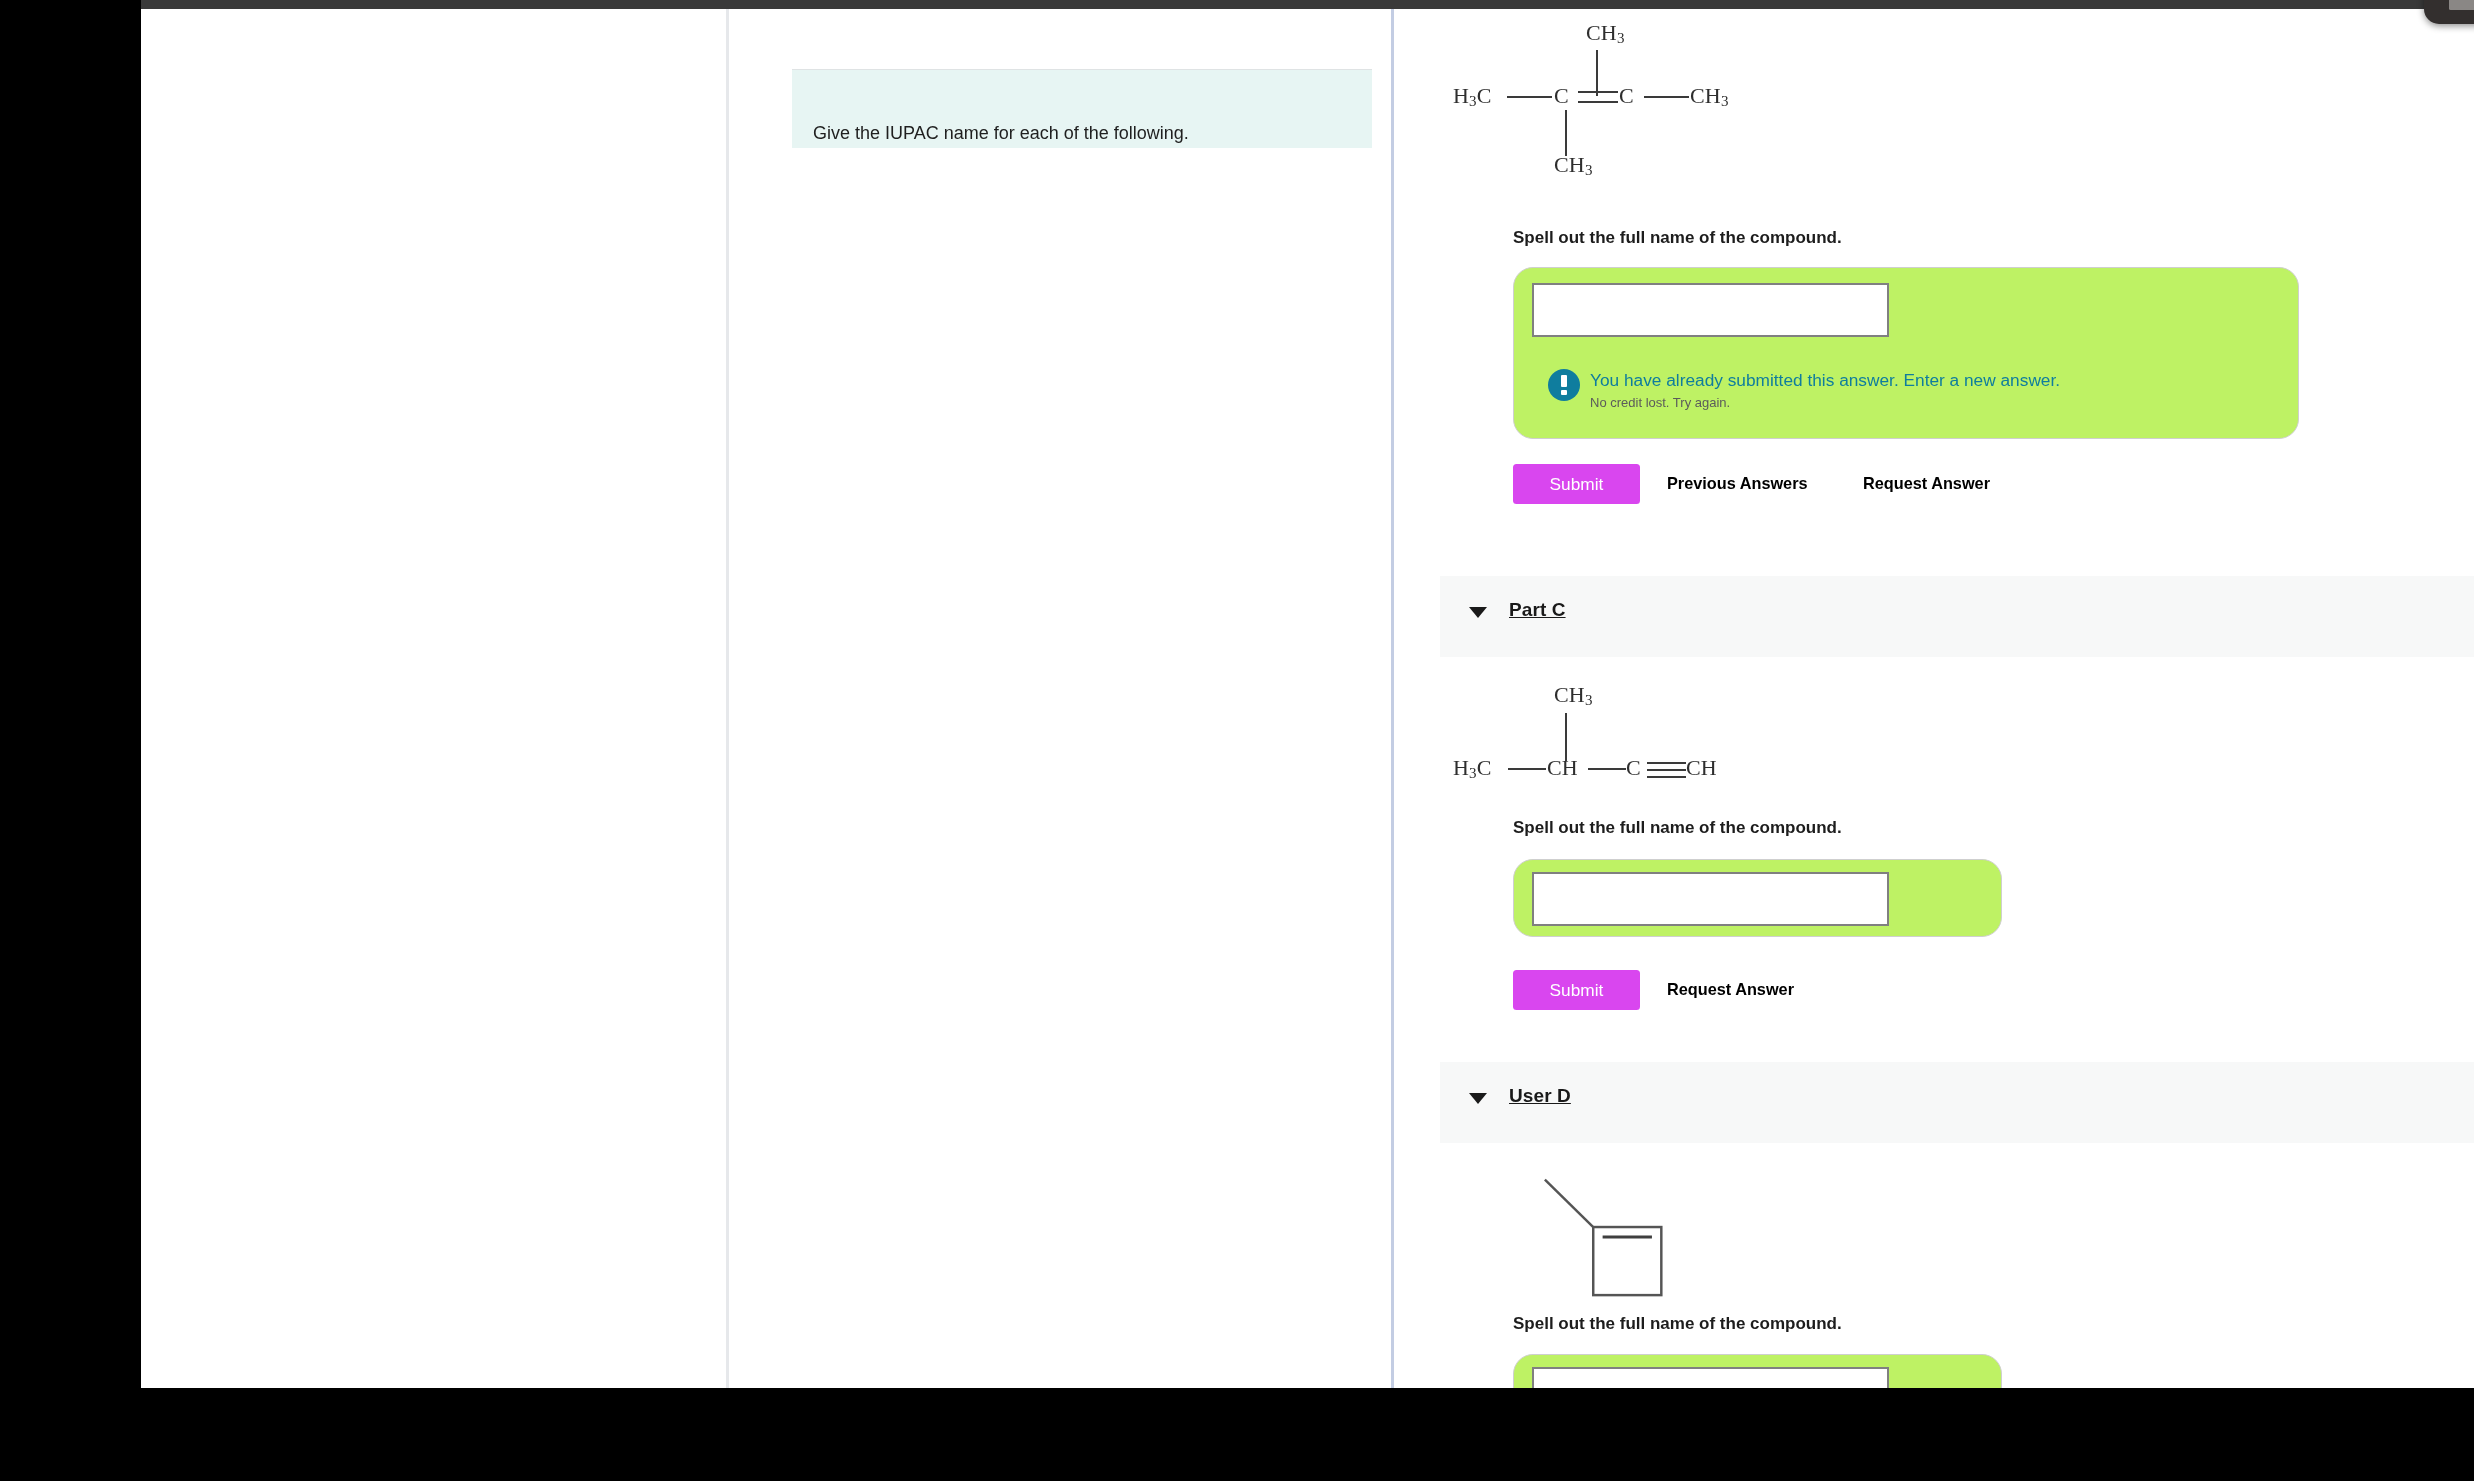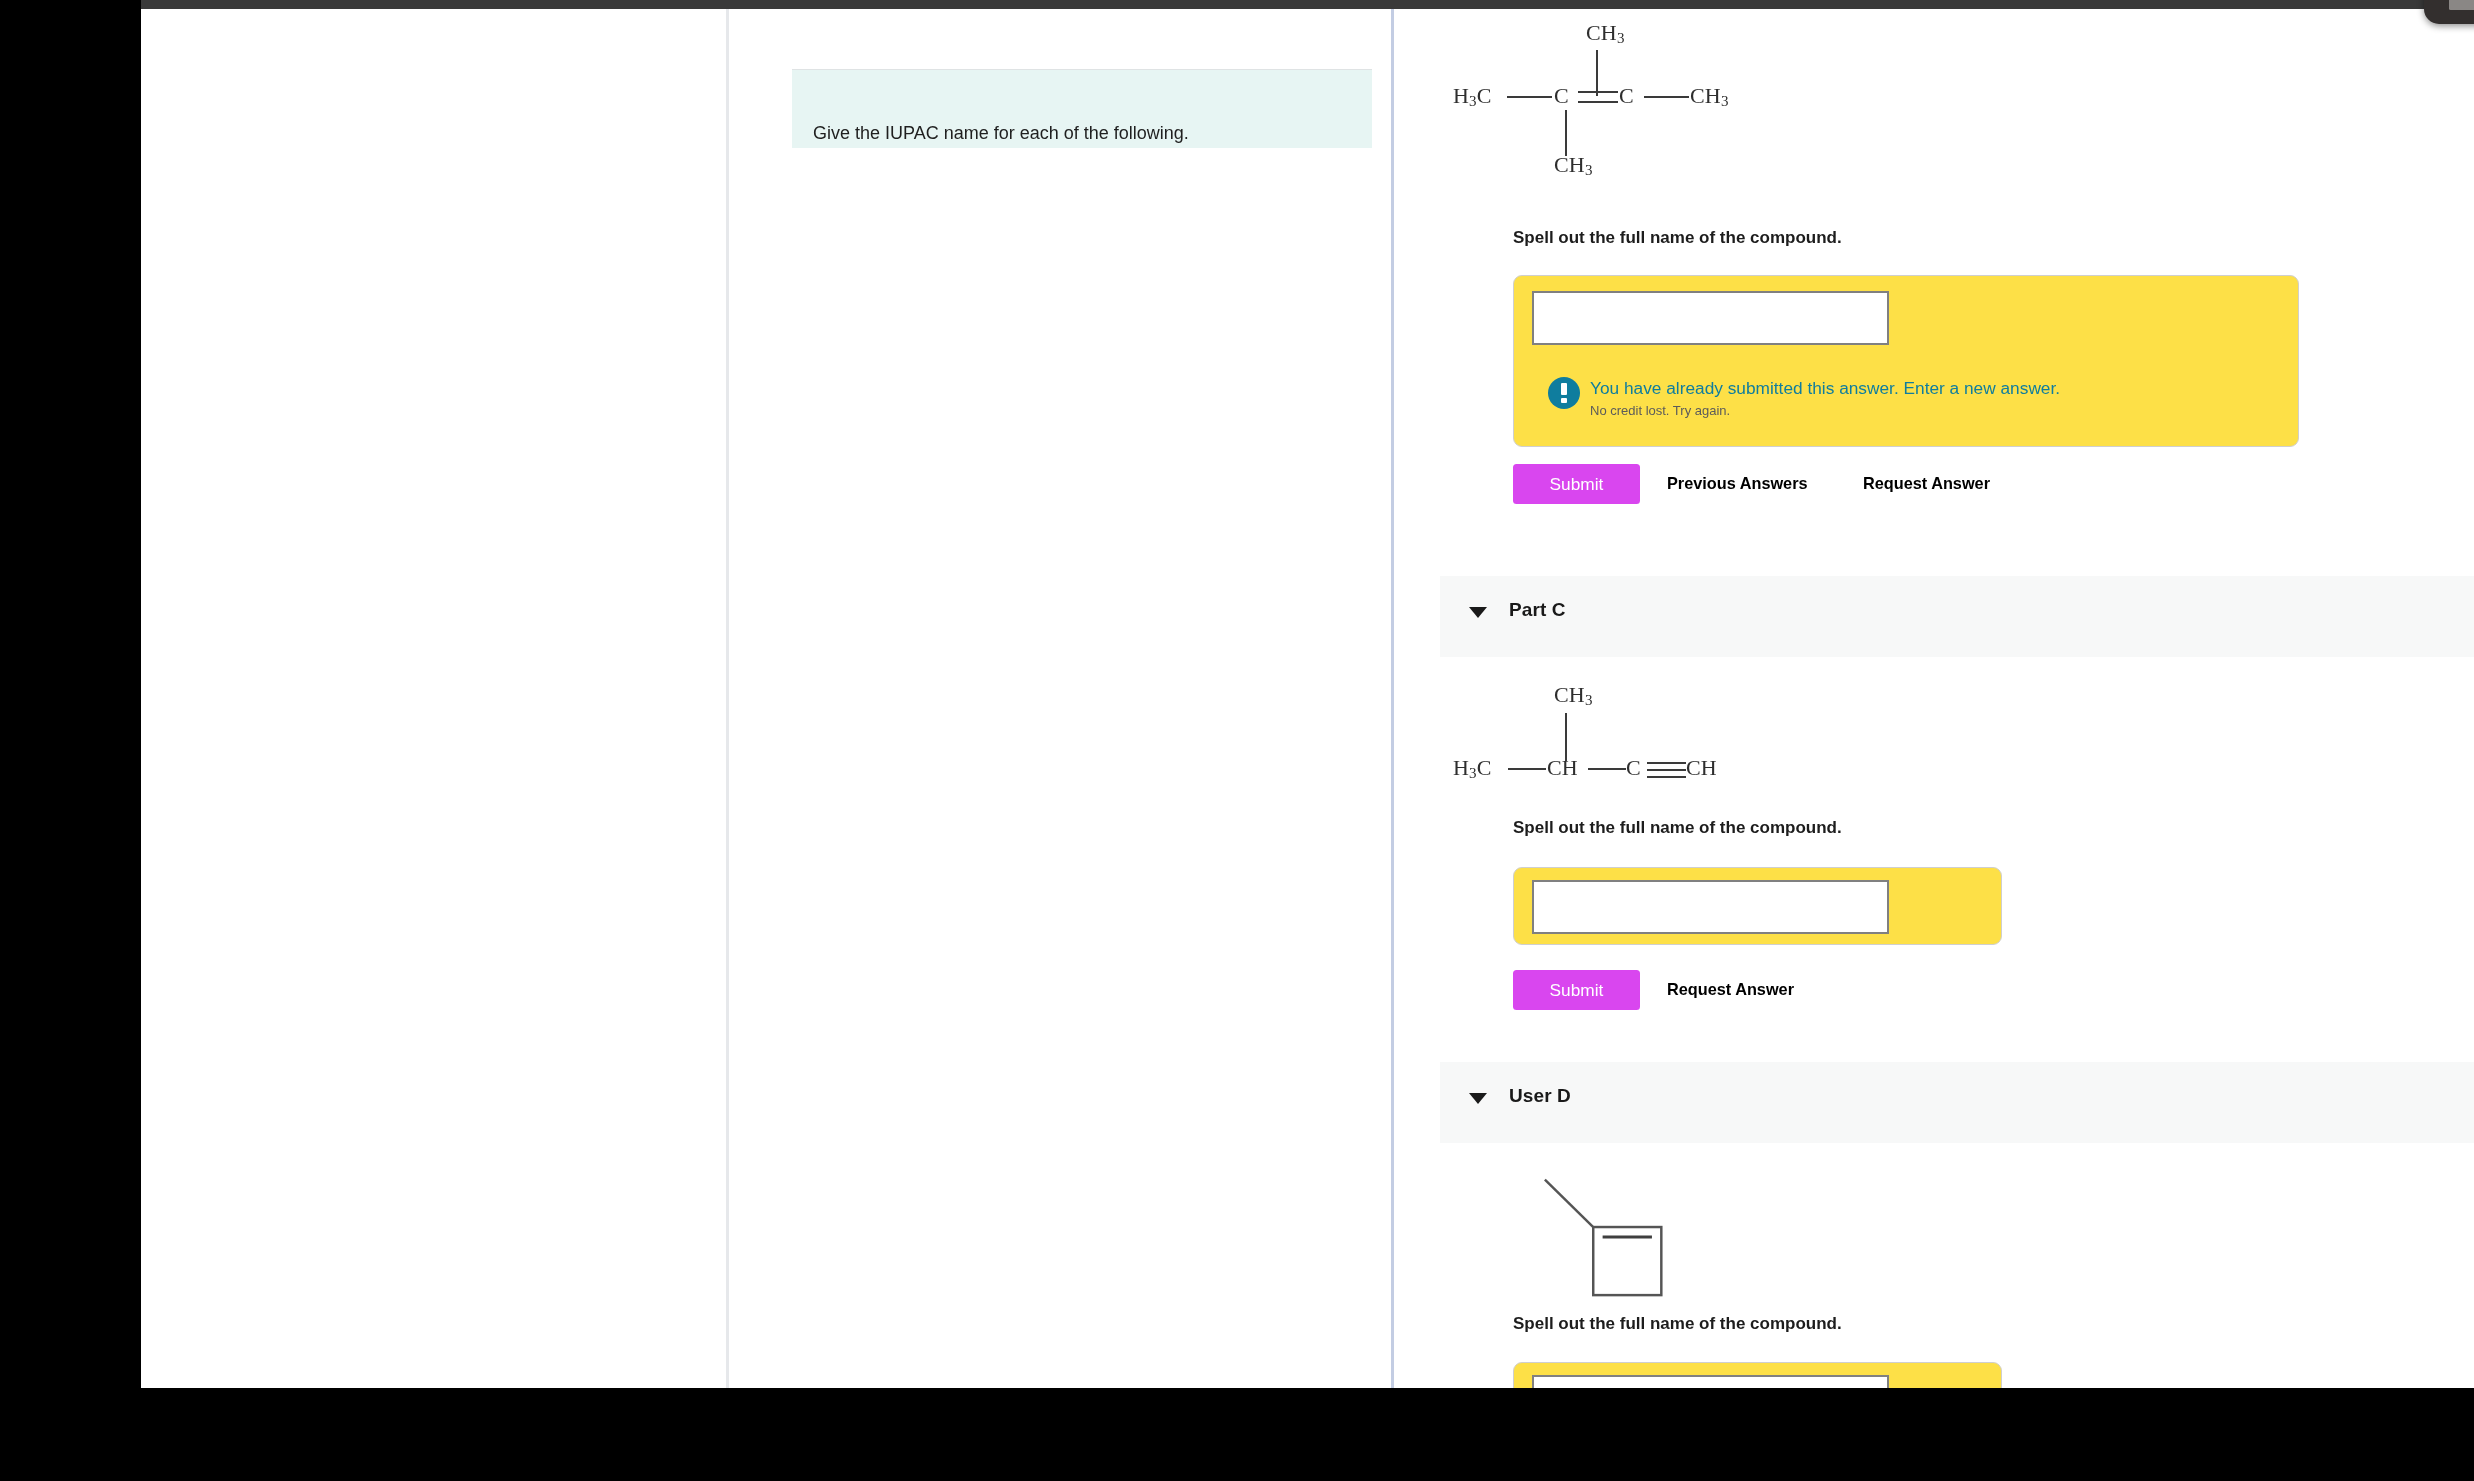--- a/index.html
+++ b/index.html
@@ -102,34 +102,34 @@
     position:absolute; left:29px; top:31px;
     width:0; height:0;
     border-left:9.4px solid transparent;
     border-right:9.4px solid transparent;
     border-top:11.4px solid #1a1a1a;
   }
   .part-label {
     position:absolute; left:69px; top:23px;
     font-size:19px; font-weight:bold; color:#1a1a1a;
     letter-spacing:0.1px;
+    text-decoration:underline;
   }
 
   
   .qlabel {
     position:absolute;
     font-size:17px; font-weight:bold; color:#1d1d1d;
     white-space:nowrap;
   }
   .answer-shell {
     position:absolute;
     border:1.5px solid #cfcfcf;
-    border-radius:9px;
-    background:#fde047;
-    margin-top:8px;
+    border-radius:20px;
+    background:#bef264;
   }
   .answer-input {
     position:absolute;
     background:#ffffff;
     border:2px solid #808080;
     outline:none;
     font-size:15px;
     padding:0 6px;
     color:#111;
     font-family:"Liberation Sans", sans-serif;

